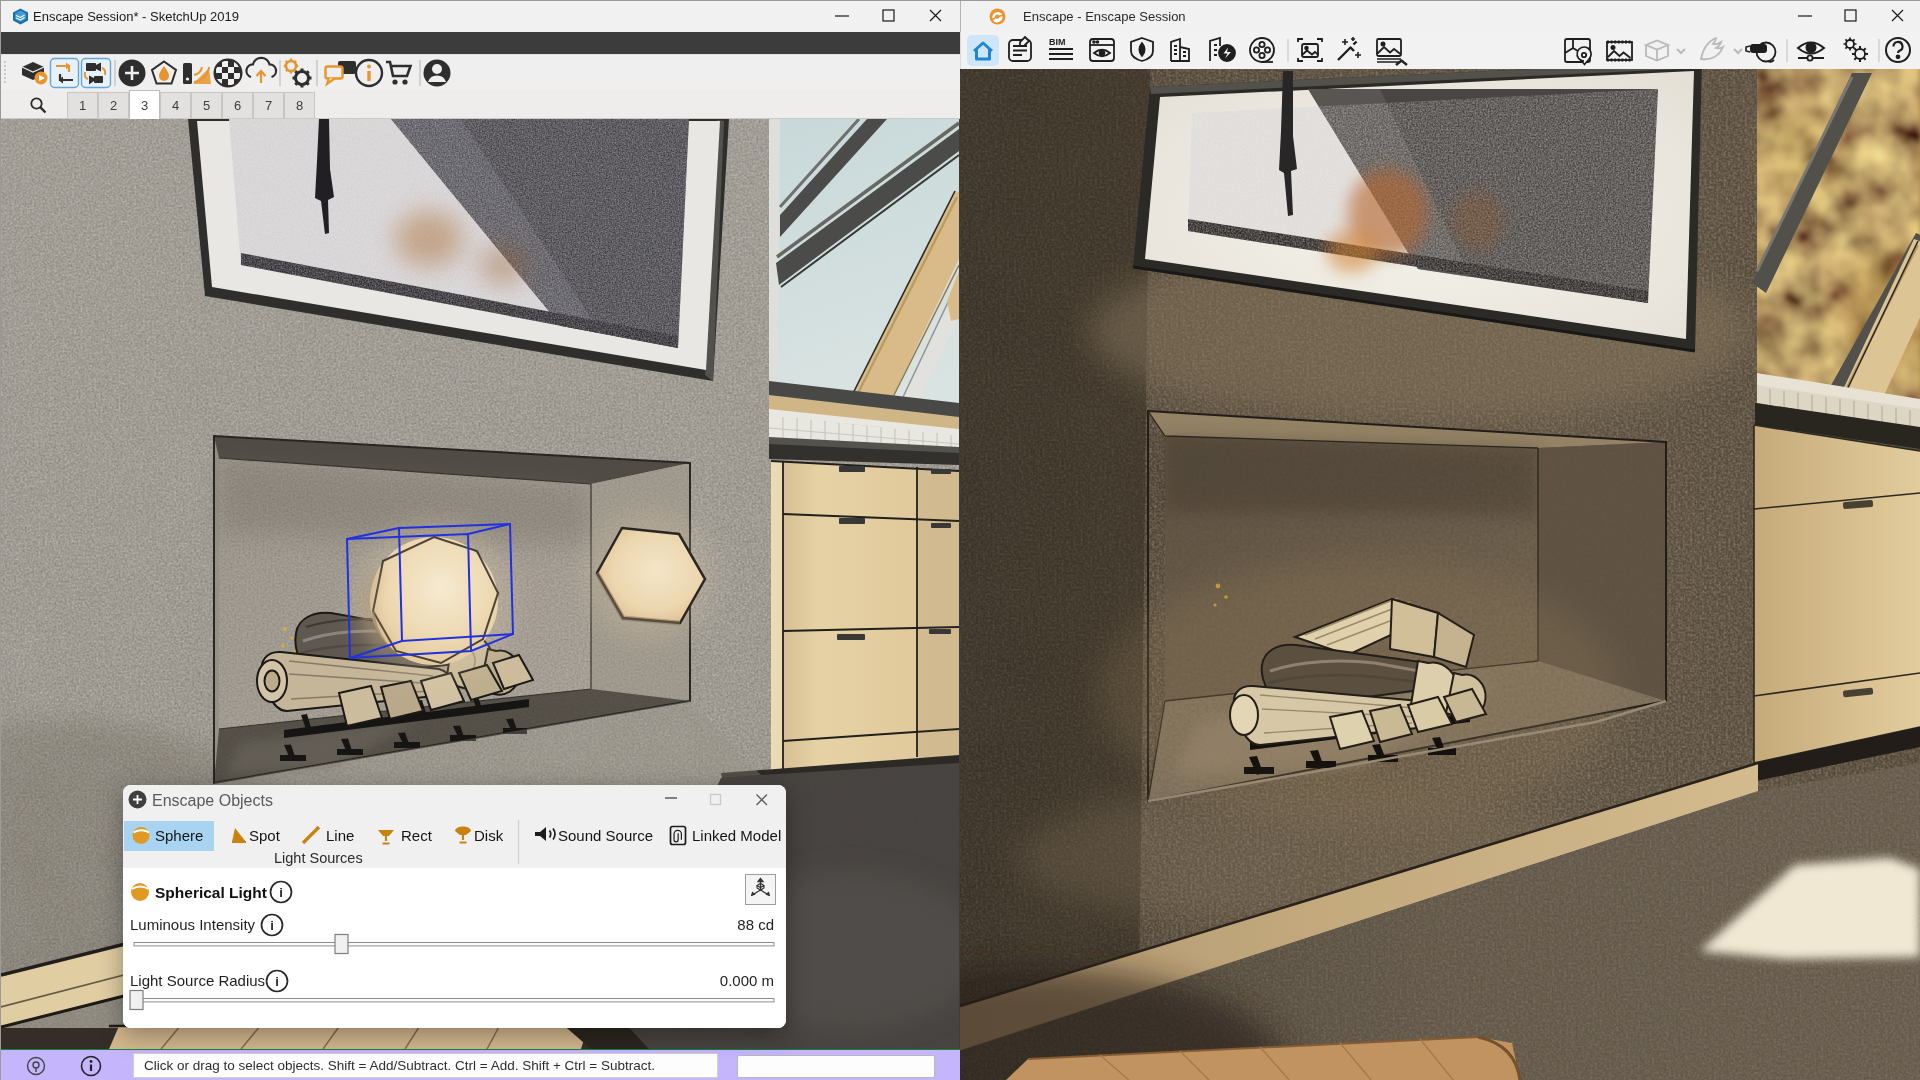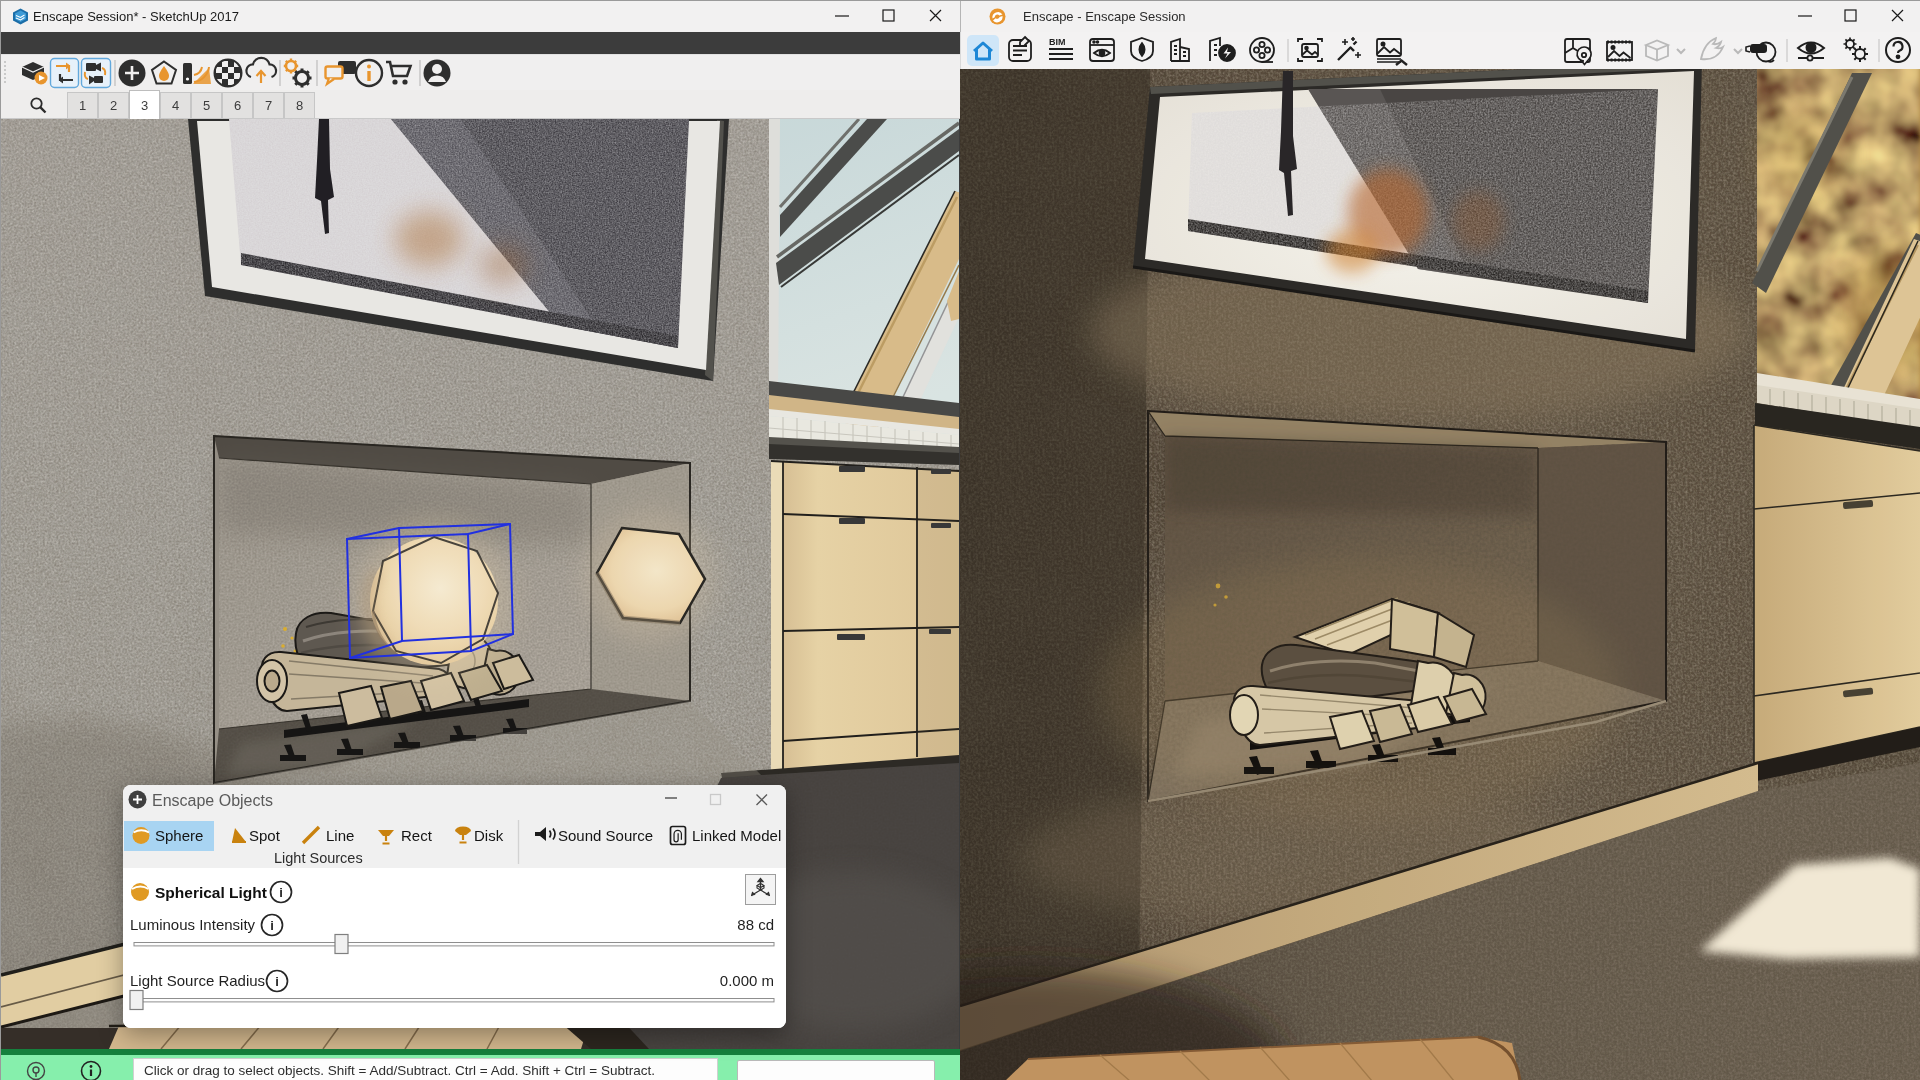--- a/index.html
+++ b/index.html
@@ -10,21 +10,21 @@
 #lwin{position:absolute;left:0;top:0;width:960px;height:1080px;background:#3c3c3c;border-top:1px solid #9a9a9a;border-left:1px solid #9a9a9a;}
 #ltitle{position:absolute;left:0;top:0;width:959px;height:31px;background:#f2f1f1;}
 #ltitle .ttext{position:absolute;left:32px;top:8px;font-size:13px;color:#1a1a1a;}
 #lmenu{position:absolute;left:0;top:31px;width:959px;height:22px;background:#f2f1f1;font-size:13px;color:#2b2b2b;}
 #lmenu span{position:absolute;top:3px;}
 #lmenu u{text-decoration:underline;text-underline-offset:2px;}
 #ltools{position:absolute;left:0;top:53px;width:959px;height:36px;background:#f0efef;border-top:1px solid #e2e2e2;}
 #ltabs{position:absolute;left:0;top:89px;width:959px;height:29px;background:#eeedec;border-bottom:1px solid #c9c9c9;}
 .tab{position:absolute;top:2px;height:26px;width:31px;background:#e2e1e0;border:1px solid #c6c6c6;border-bottom:none;font-size:13px;color:#3c3c3c;text-align:center;line-height:26px;}
 .tab.active{background:#fff;top:0;height:29px;border-color:#bdbdbd;line-height:29px;}
-#lstatus{position:absolute;left:0;top:1048px;width:959px;height:32px;background:#86efac;border-top:6px solid #15803d;}
+#lstatus{position:absolute;left:0;top:1048px;width:959px;height:32px;background:#c4b5fd;border-top:1px solid #15803d;}
 #lstatus .field{position:absolute;left:132px;top:3px;width:585px;height:25px;background:#fdfdfd;border:1px solid #d0d0d0;font-size:13.5px;color:#2e2e2e;line-height:24px;padding-left:10px;}
 #lstatus .meas{position:absolute;left:736px;top:5px;width:198px;height:23px;background:#fdfdfd;border:1px solid #b9b9b9;border-radius:2px;}
 
 #rwin{position:absolute;left:960px;top:0;width:960px;height:1080px;background:#3a332b;border-top:1px solid #9a9a9a;}
 #rtitle{position:absolute;left:0;top:0;width:960px;height:31px;background:#f2f1f1;border-left:1px solid #b5b5b5;}
 #rtitle .ttext{position:absolute;left:62px;top:8px;font-size:13px;color:#2b2b2b;}
 #rtools{position:absolute;left:0;top:31px;width:960px;height:37px;background:#f3f2f2;border-left:1px solid #d9d9d9;}
 
 #dlg{position:absolute;left:123px;top:785px;width:663px;height:243px;background:#fff;border-radius:8px;box-shadow:0 6px 24px rgba(0,0,0,.35);overflow:hidden;font-family:"Liberation Sans",sans-serif;}
 #dlgtop{position:absolute;left:0;top:0;width:663px;height:83px;background:#f0f0f0;}
@@ -35,21 +35,21 @@
 <body>
 <div id="root">
 
 <div id="lwin">
   <div id="ltitle">
     <svg class="abs" style="left:11px;top:7px" width="17" height="17" viewBox="0 0 17 17">
       <polygon points="8.5,0.5 16,4.5 16,12.5 8.5,16.5 1,12.5 1,4.5" fill="#1c6ea8"></polygon>
       <polygon points="8.5,2.5 14,5.5 14,11 8.5,14 3,11 3,5.5" fill="#3e9bd6"></polygon>
       <path d="M4 10 L8.5 12 L12.5 9.5 M4 7.5 L8.5 9.5 L12.5 7" stroke="#fff" stroke-width="1.1" fill="none"></path>
     </svg>
-    <span class="ttext">Enscape Session* - SketchUp 2017</span>
+    <span class="ttext">Enscape Session* - SketchUp 2019</span>
     <svg class="abs" style="left:818px;top:0" width="140" height="30" viewBox="0 0 140 30">
       <path d="M16 15 H30" stroke="#1a1a1a" stroke-width="1.2"></path>
       <rect x="64" y="9" width="11" height="11" fill="none" stroke="#1a1a1a" stroke-width="1.2"></rect>
       <path d="M111 9 L122 20 M122 9 L111 20" stroke="#1a1a1a" stroke-width="1.2"></path>
     </svg>
   </div>
   <div id="ltools">
     <svg width="958" height="36" viewBox="0 0 958 36">
 
       <path d="M4 6 V30" stroke="#c9c9c9" stroke-width="2" stroke-dasharray="2 2"></path>

